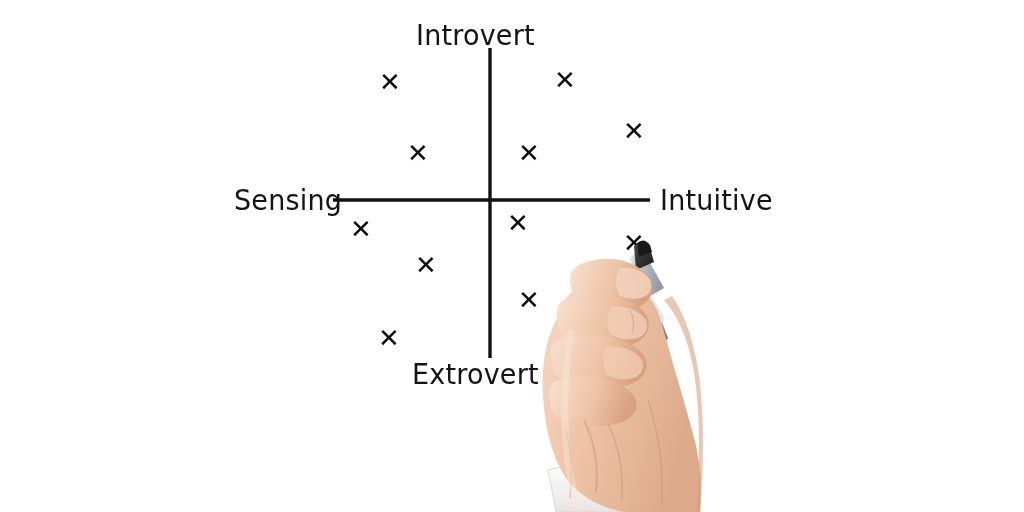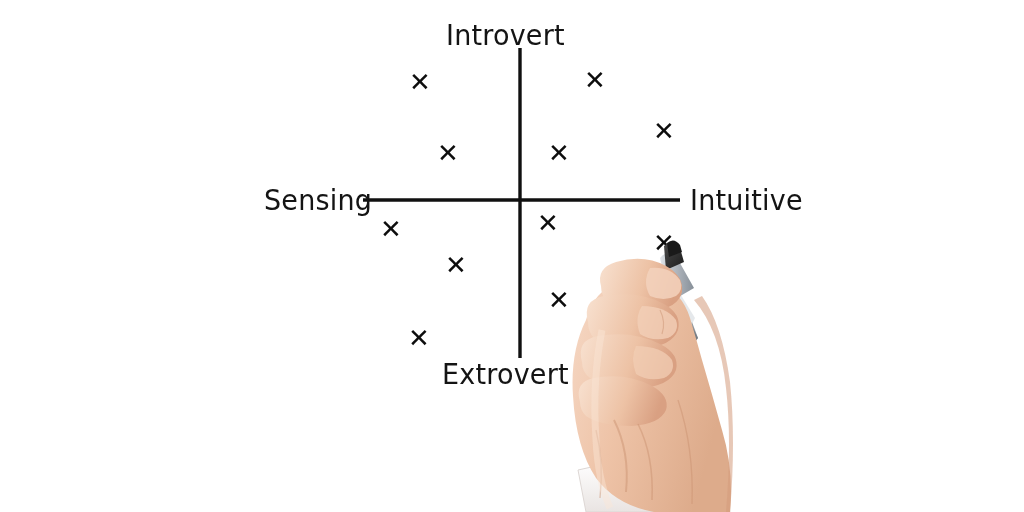--- a/index.html
+++ b/index.html
@@ -11,21 +11,20 @@
     width: 1024px;
     height: 512px;
     overflow: hidden;
     font-family: "DejaVu Sans", sans-serif;
   }
   #stage {
     position: relative;
     width: 992px;
     height: 512px;
     background: #ffffff;
-    margin-left: 30px;
   }
   #chart-svg {
     position: absolute;
     left: 0;
     top: 0;
     width: 1024px;
     height: 512px;
   }
   .axis-label {
     position: absolute;

